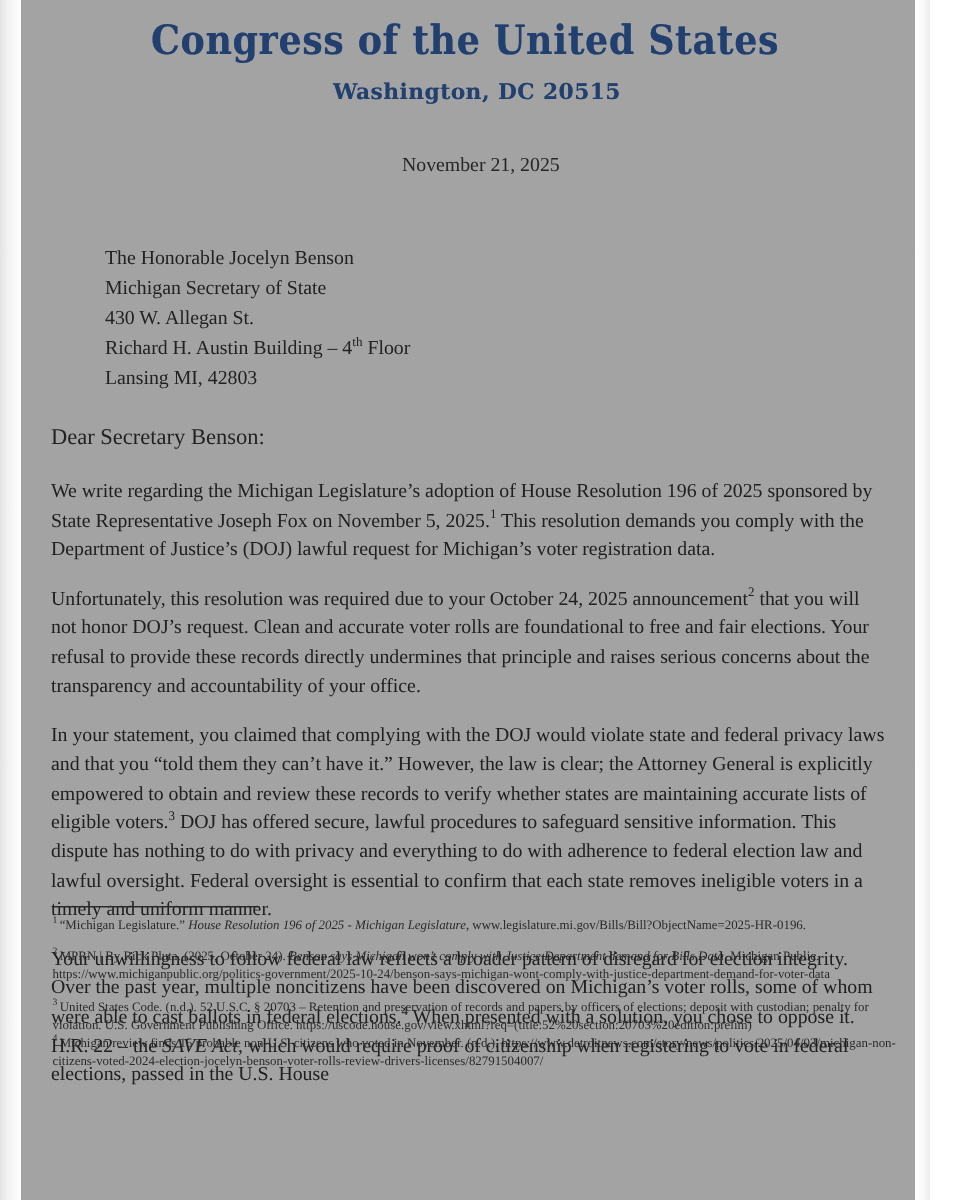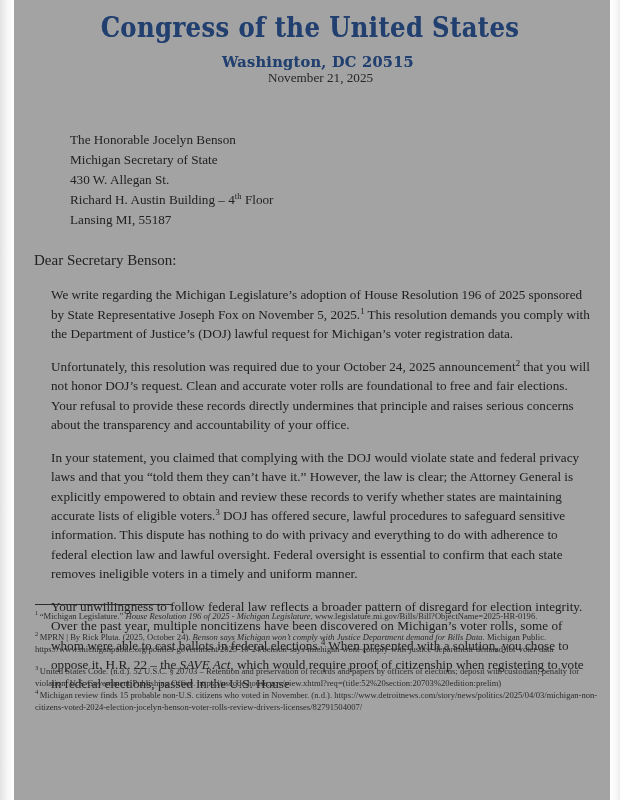--- a/index.html
+++ b/index.html
@@ -59,20 +59,21 @@
     font-weight: bold;
     font-size: 14.5px;
     color: #22406f;
     margin-top: 10px;
     letter-spacing: 0.3px;
     text-shadow: 0 0 0.4px rgba(34,64,111,0.5);
     margin-left: 16px;
   }
 
   .date-line {
+    margin-top: 32px;
     padding-left: 268px;
     font-size: 13.2px;
     color: #262626;
   }
 
   .addr-block {
     margin-top: 44px;
     padding-left: 34px;
     font-size: 13.2px;
     line-height: 1.52;
@@ -81,21 +82,21 @@
   .addr-block div { white-space: nowrap; margin-left: 36px; }
 
   .salutation {
     margin-top: 22px;
     padding-left: 34px;
     font-size: 15px;
     color: #222;
   }
 
   .body-wrap {
-    padding-left: 51px;
+    padding-left: 34px;
     padding-right: 30px;
     margin-top: 16px;
   }
   .para {
     font-size: 13.2px;
     line-height: 1.46;
     text-align: left;
     color: #202020;
     margin: 0 0 14px 0;
     hyphens: none;
@@ -150,21 +151,21 @@
     <div class="lh-sub">Washington, DC 20515</div>
   </div>
 
   <div class="date-line">November 21, 2025</div>
 
   <div class="addr-block">
     <div>The Honorable Jocelyn Benson</div>
     <div>Michigan Secretary of State</div>
     <div>430 W. Allegan St.</div>
     <div><span>Richard H. Austin Building – 4</span><sup>th</sup><span> Floor</span></div>
-    <div>Lansing MI, 55187</div>
+    <div>Lansing MI, 42803</div>
   </div>
 
   <div class="salutation">Dear Secretary Benson:</div>
 
   <div class="body-wrap">
 
     <p class="para"><span>We write regarding the Michigan Legislature’s adoption of House Resolution 196 of 2025 sponsored by State Representative Joseph Fox on November 5, 2025.</span><sup>1</sup><span> This resolution demands you comply with the Department of Justice’s (DOJ) lawful request for Michigan’s voter registration data.</span></p>
 
     <p class="para"><span>Unfortunately, this resolution was required due to your October 24, 2025 announcement</span><sup>2</sup><span> that you will not honor DOJ’s request. Clean and accurate voter rolls are foundational to free and fair elections. Your refusal to provide these records directly undermines that principle and raises serious concerns about the transparency and accountability of your office.</span></p>
 

